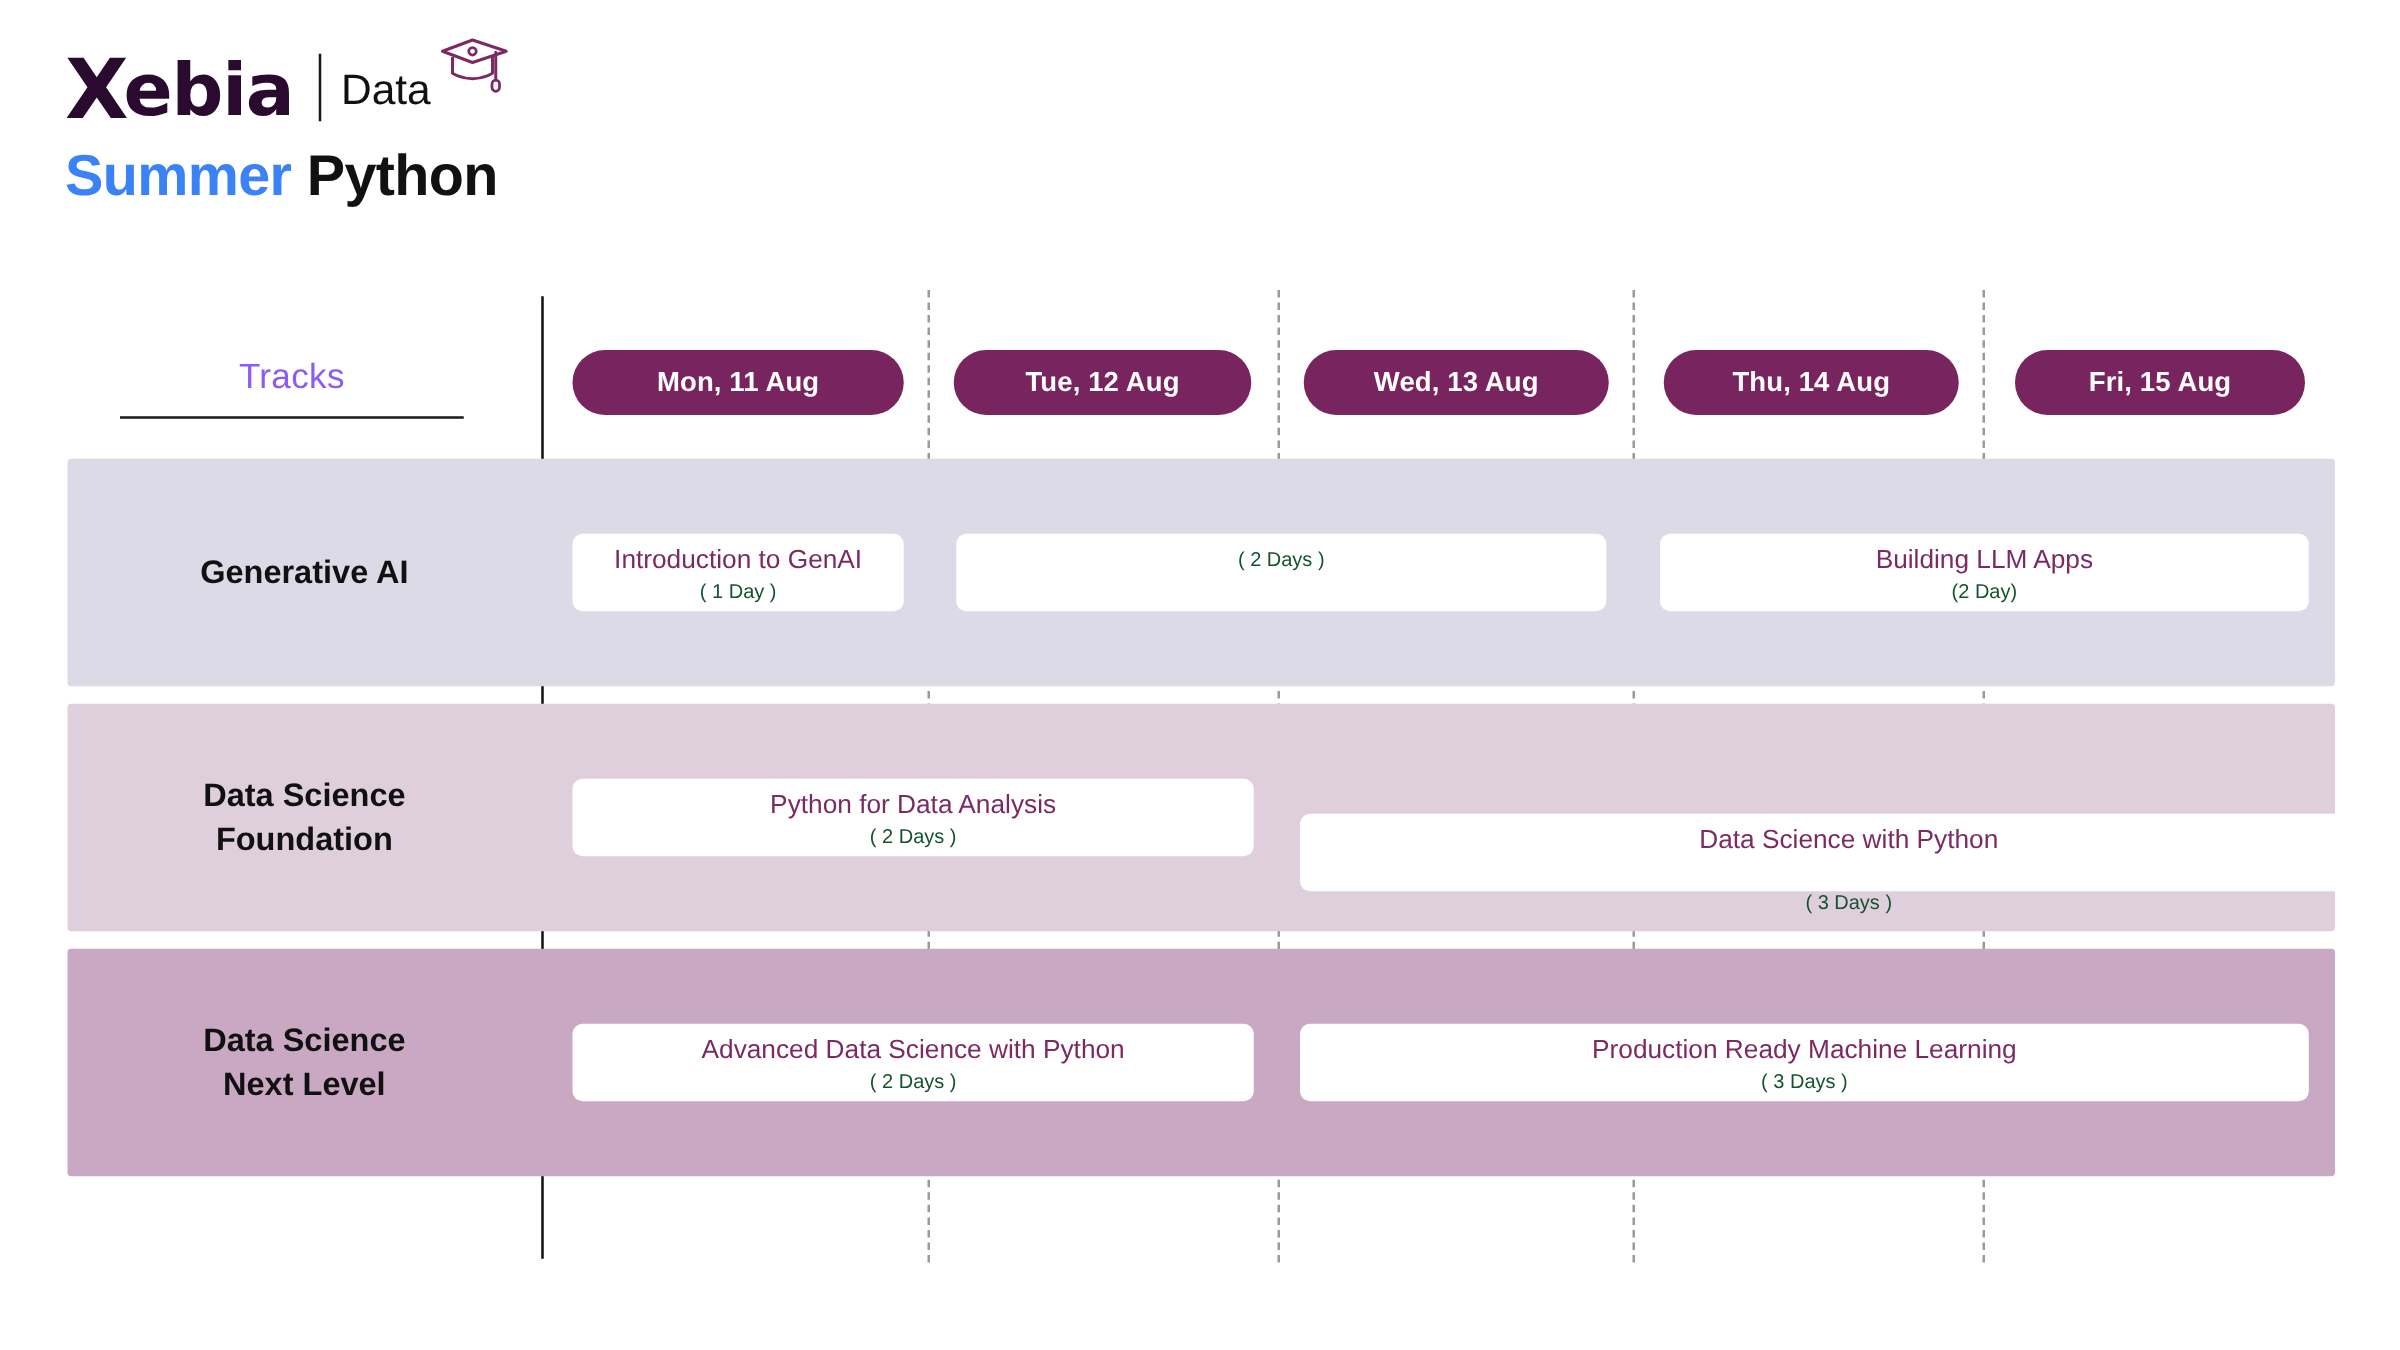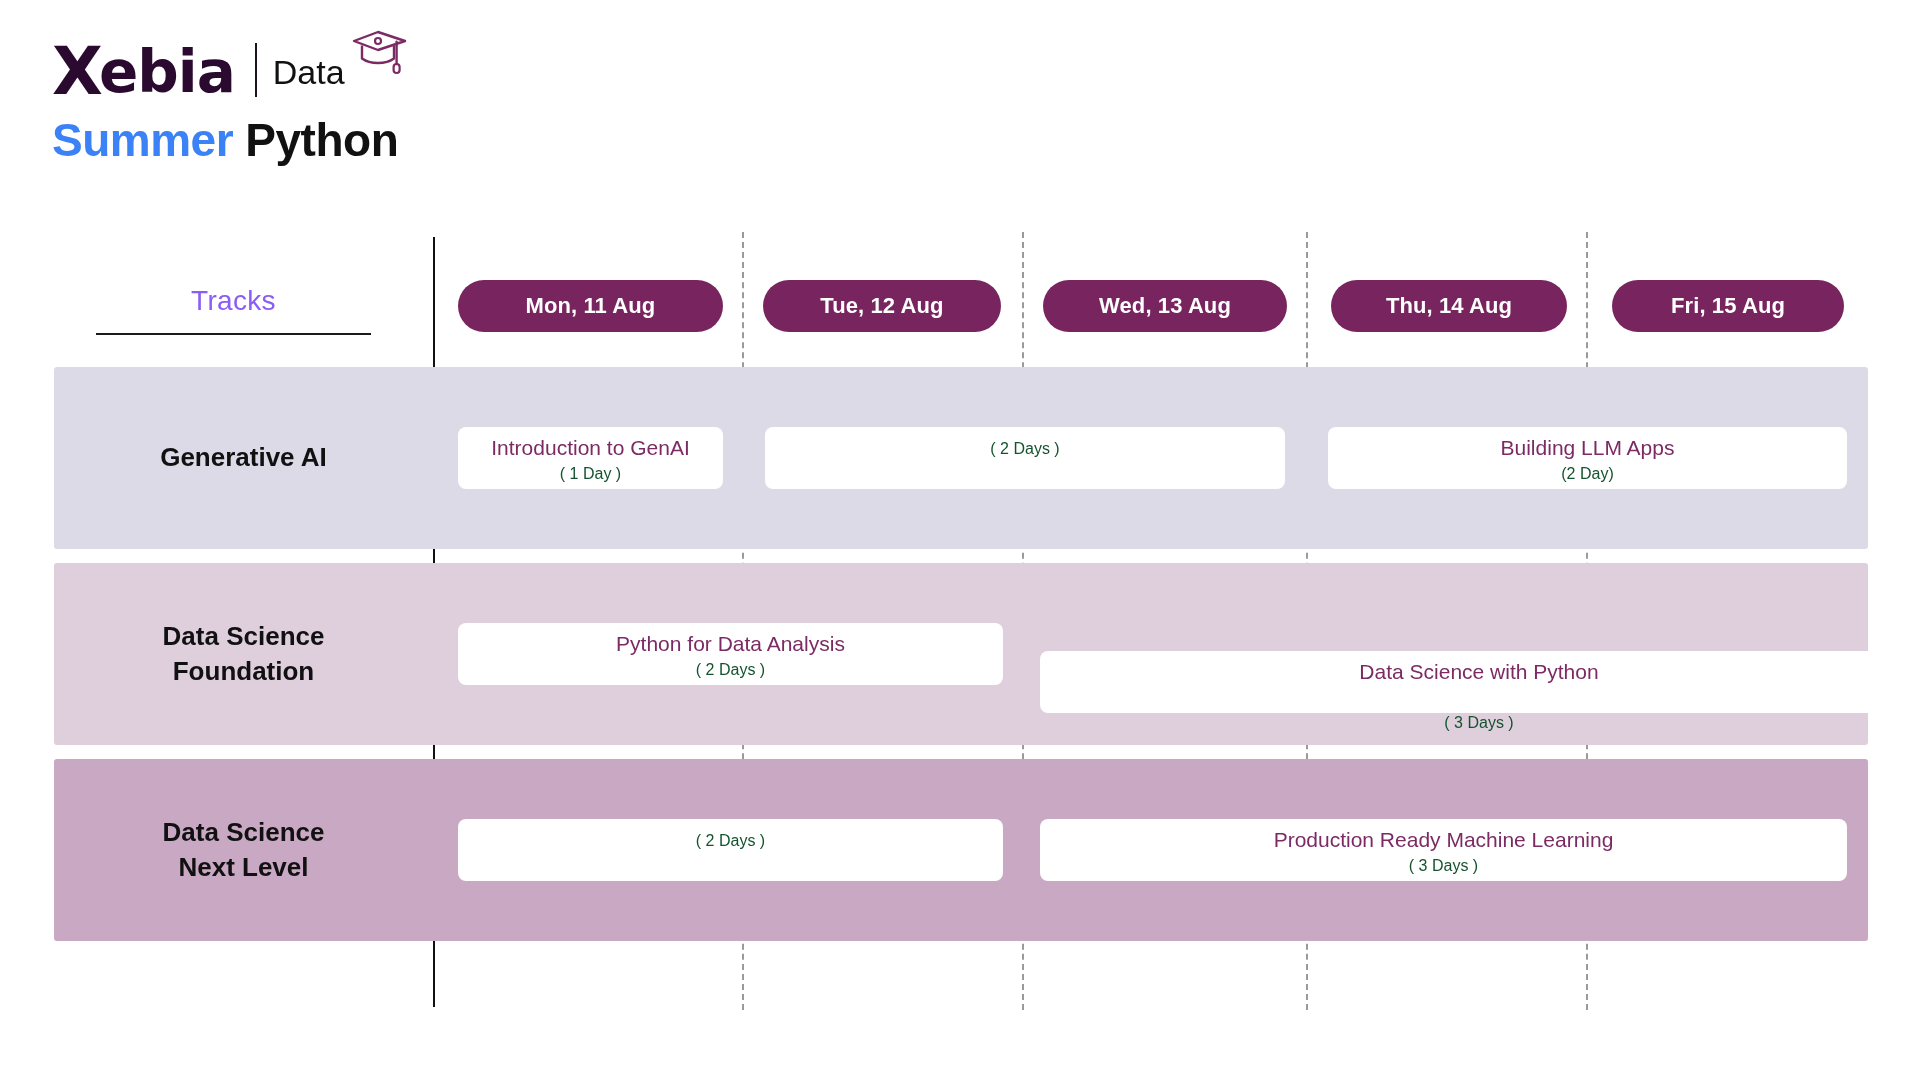--- a/index.html
+++ b/index.html
@@ -281,19 +281,20 @@
     </div>
     <div class="course-card" style="left: 458px; width: 545px; height: 62px; top: 623px;">
       <div class="course-title">Python for Data Analysis</div>
       <div class="course-dur">( 2 Days )</div>
     </div>
     <div class="course-card" style="left: 1040px; width: 878px; height: 62px; top: 651px; gap: 25px;">
       <div class="course-title">Data Science with Python</div>
       <div class="course-dur">( 3 Days )</div>
     </div>
     <div class="course-card" style="left: 458px; width: 545px; height: 62px; top: 819px;">
+      <div class="course-title">Advanced Data Science with Python</div>
       <div class="course-dur">( 2 Days )</div>
     </div>
     <div class="course-card" style="left: 1040px; width: 807px; height: 62px; top: 819px;">
       <div class="course-title">Production Ready Machine Learning</div>
       <div class="course-dur">( 3 Days )</div>
     </div>
   </div>
 
 </body></html>

